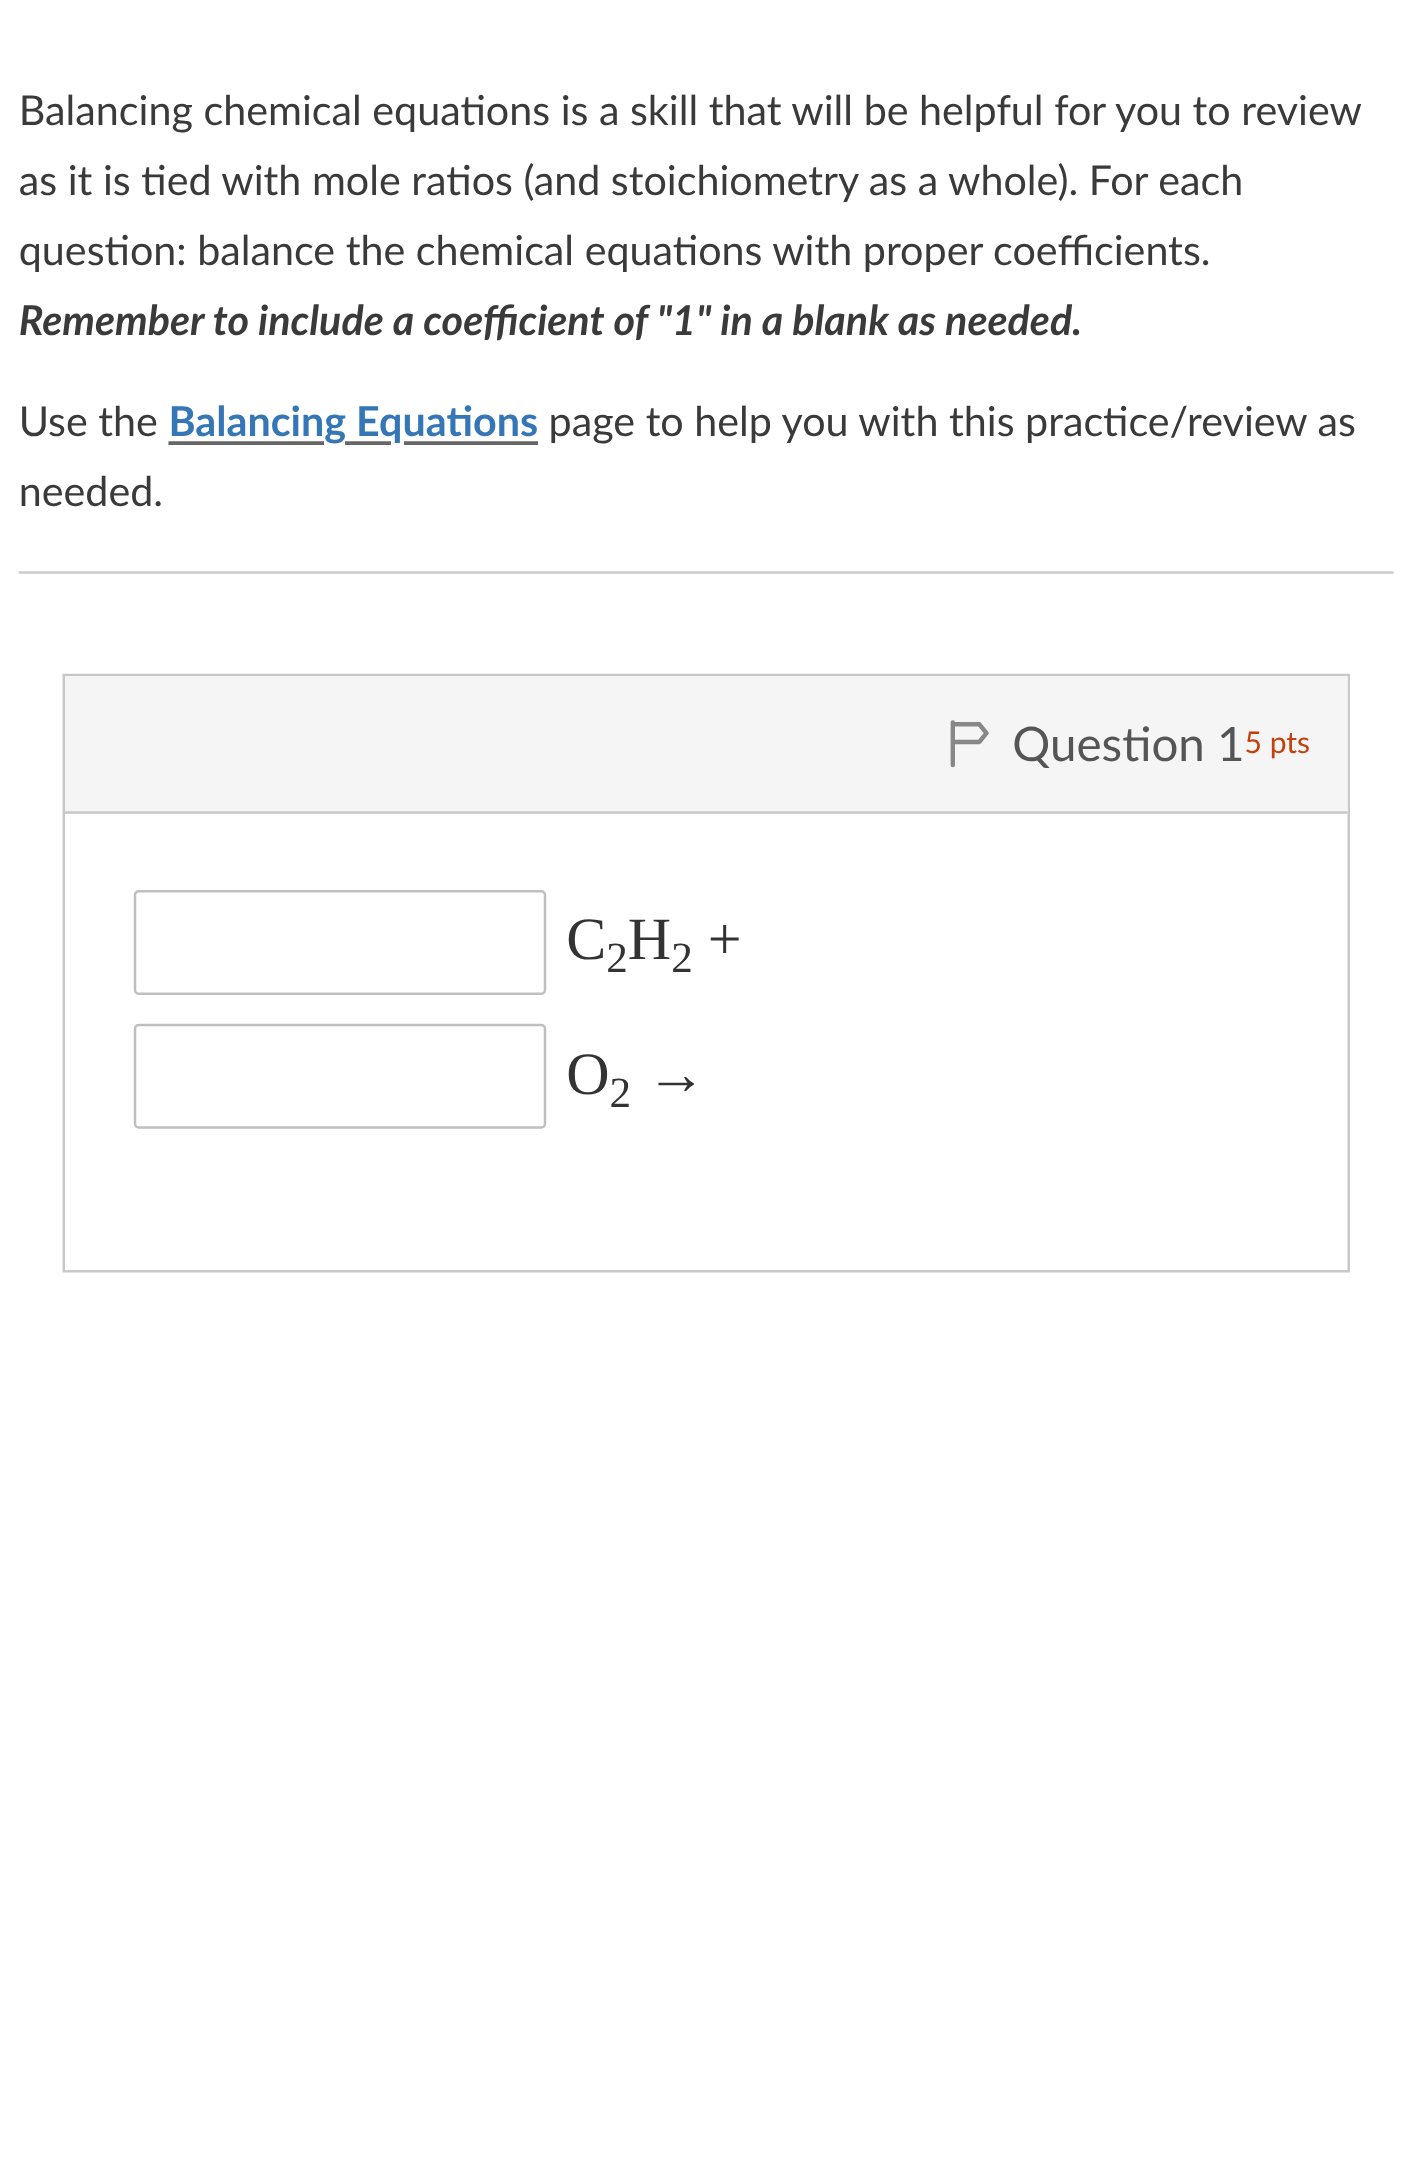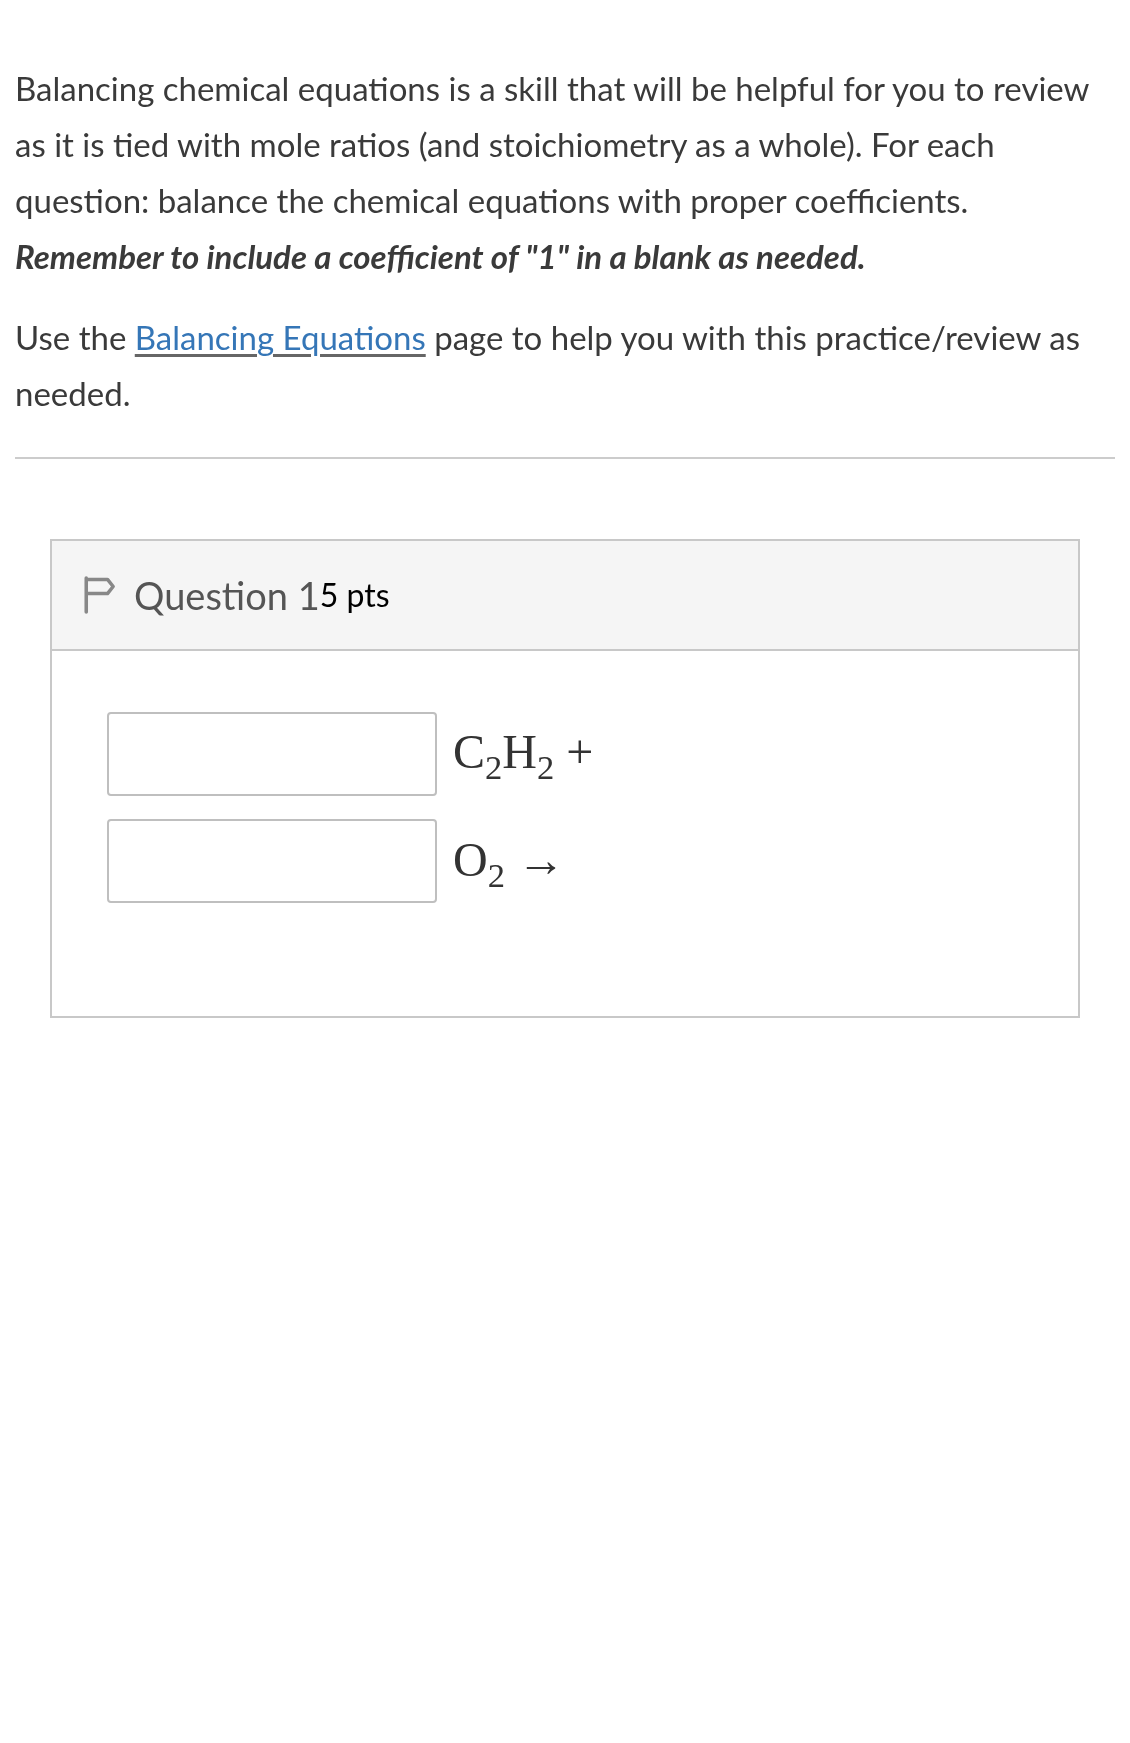--- a/index.html
+++ b/index.html
@@ -26,59 +26,60 @@
     }
     .intro strong {
       font-weight: 700;
       font-style: italic;
     }
     a.link {
       color: #3576b7;
       text-decoration: underline;
       text-decoration-color: #666;
       text-underline-offset: 4px;
+      font-weight: bold;
     }
     hr {
       border: none;
       border-top: 2px solid #ccc;
       margin: 20px 0 80px 0;
     }
     .question-card {
       border: 2px solid #c8c8c8;
       margin: 0 35px 30px 35px;
       background: #ffffff;
     }
     .question-header {
       background: #f5f5f5;
       border-bottom: 2px solid #c8c8c8;
       padding: 22px 30px;
       display: flex;
-      justify-content: flex-start;
+      justify-content: flex-end;
       align-items: center;
     }
     .question-header-left {
       display: flex;
       align-items: center;
       gap: 18px;
     }
     .flag-icon {
       width: 34px;
       height: 40px;
       stroke: #888;
       stroke-width: 2.5;
       fill: none;
     }
     .question-title {
       font-size: 38px;
       color: #555;
       font-weight: 400;
     }
     .question-points {
-      font-size: 32px;
-      color: #000000;
+      font-size: 24px;
+      color: #c2410c;
       font-weight: 400;
     }
     .question-body {
       padding: 60px 55px 90px 55px;
     }
     .equation-row {
       display: flex;
       align-items: center;
       margin-bottom: 22px;
     }

